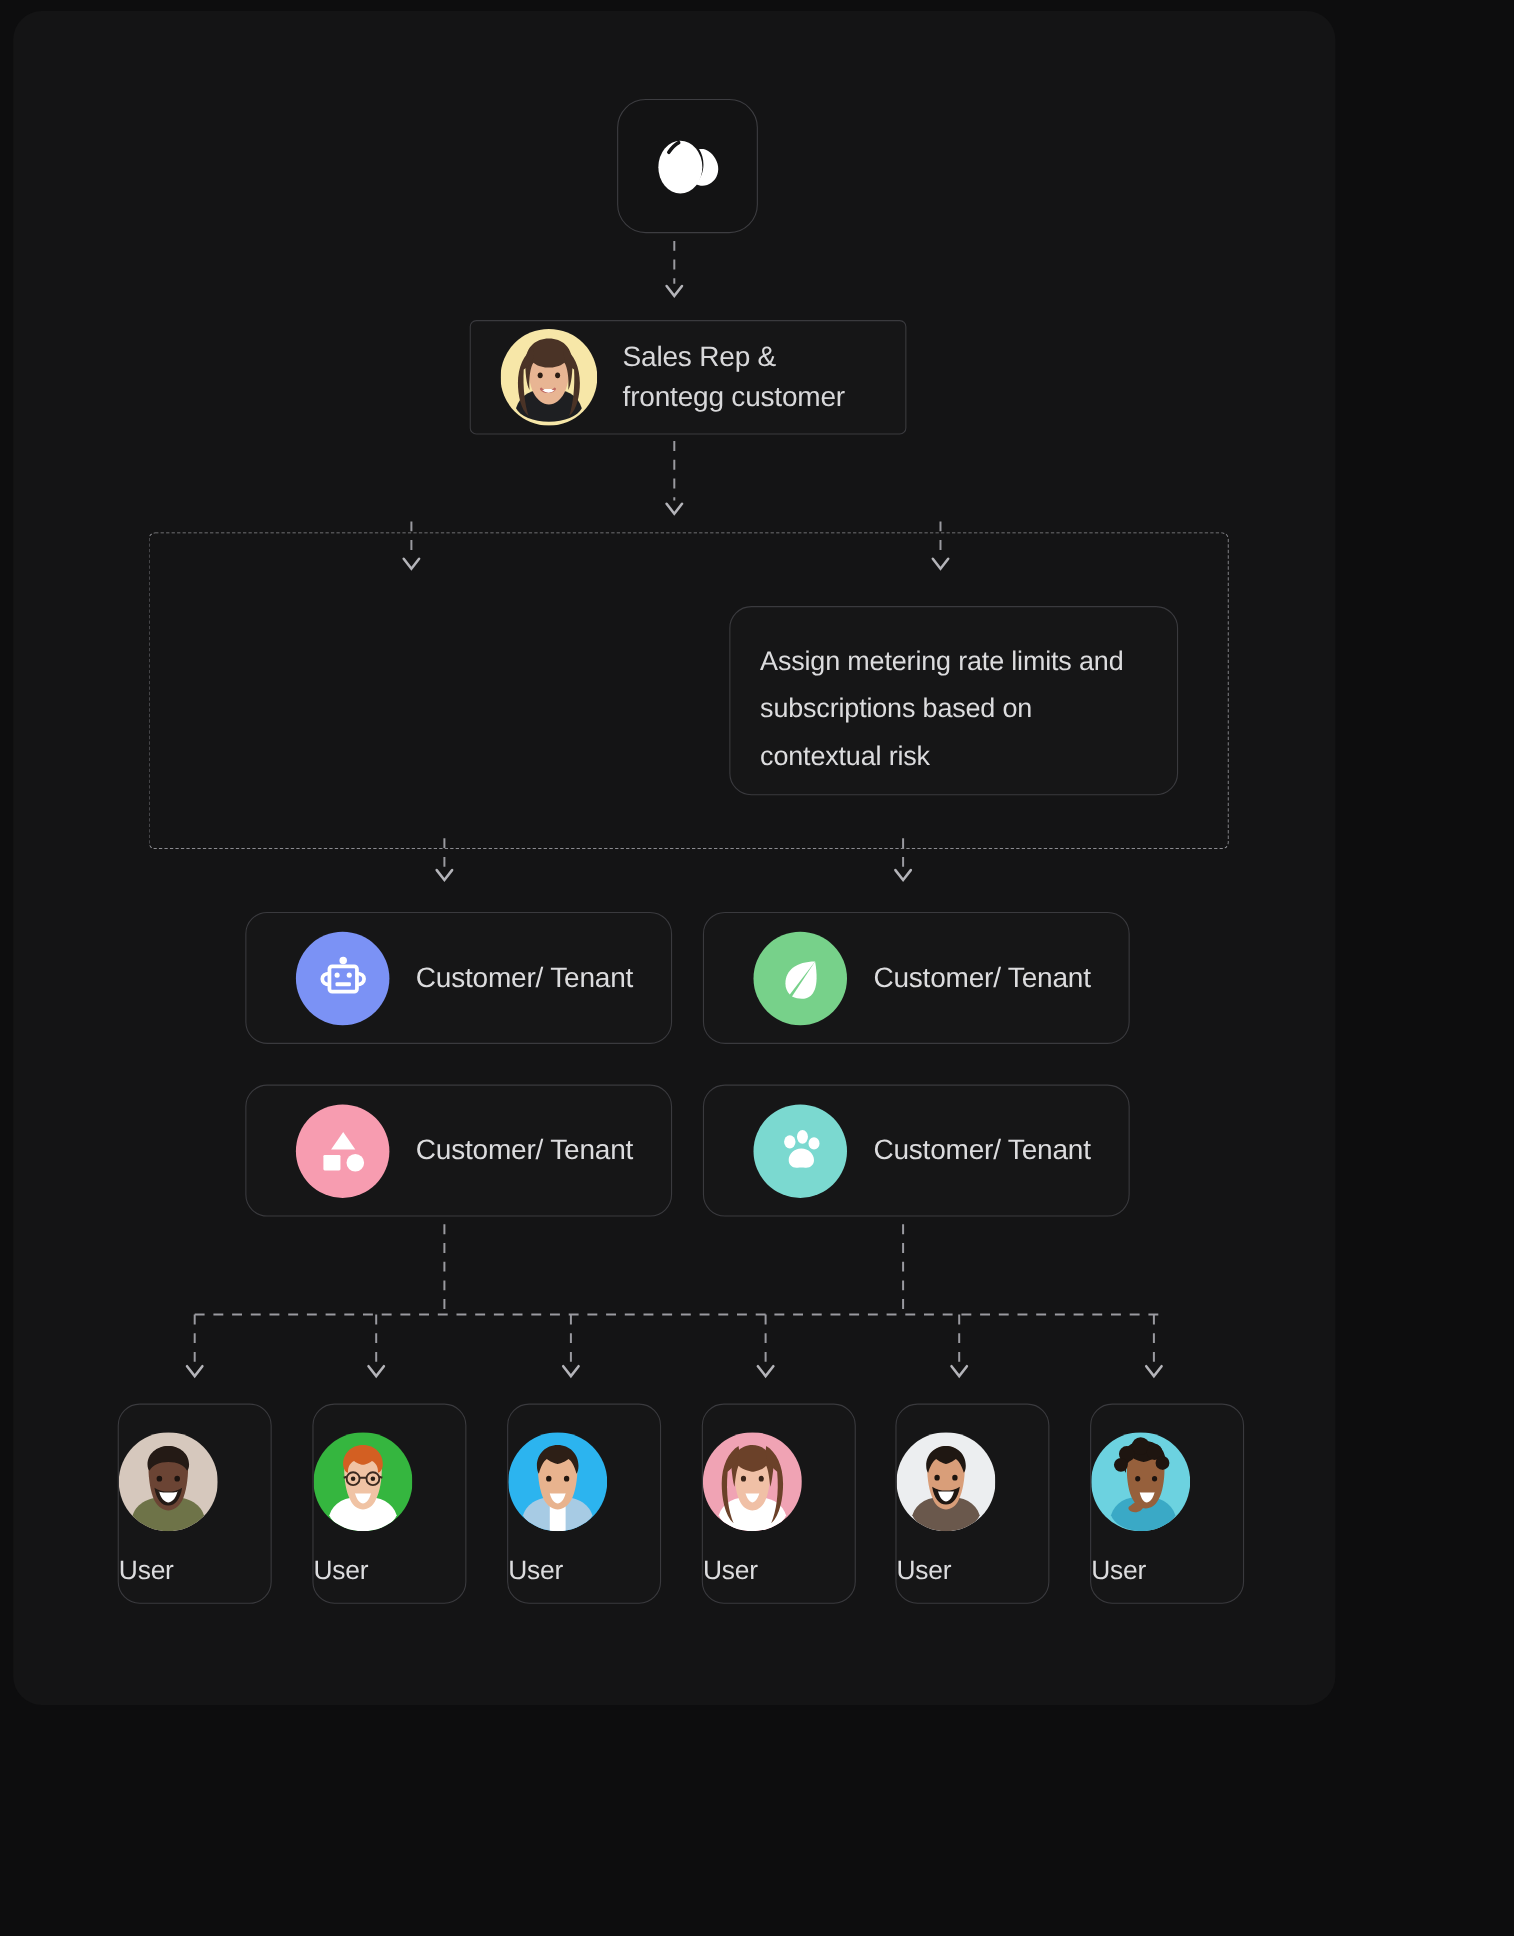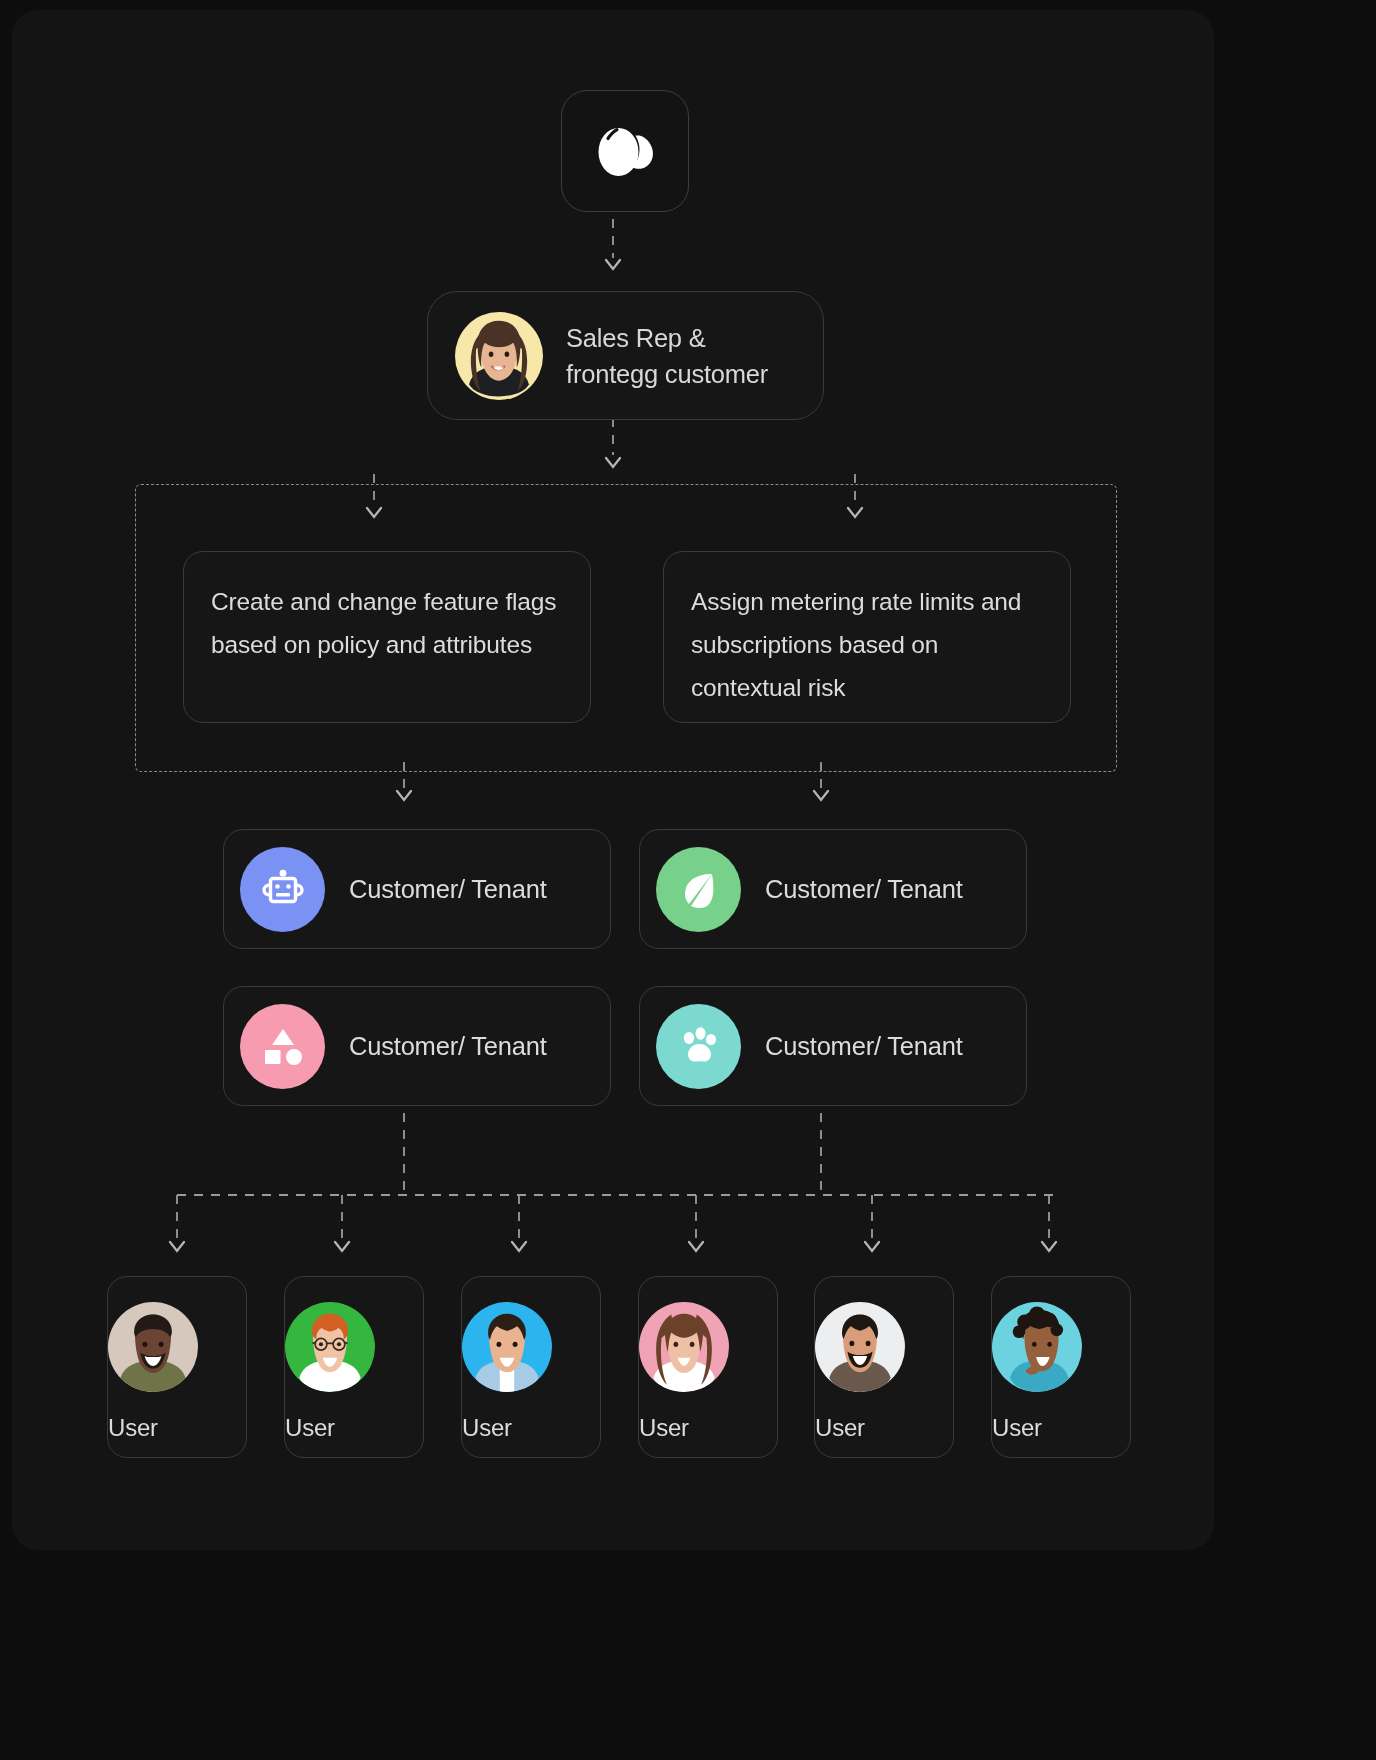--- a/index.html
+++ b/index.html
@@ -43,22 +43,22 @@
     border-radius: 26px;
     background: #131314;
     border: 1px solid #3d3d41;
     display: flex; align-items: center; justify-content: center;
   }
   #logo-tile svg { display: block; }
 
   
   #salesrep-card {
     left: 415px; top: 281px;
-    width: 397px; height: 129px;
-    border-radius: 30px;
+    width: 397px; height: 104px;
+    border-radius: 6px;
     display: flex; align-items: center;
     padding-left: 27px;
     gap: 23px;
   }
   .avatar {
     width: 88px; height: 88px;
     border-radius: 50%;
     overflow: hidden;
     flex: 0 0 auto;
     position: relative;
@@ -96,21 +96,21 @@
     font-size: 24.5px;
     line-height: 43px;
     color: #dcdcde;
     letter-spacing: -0.15px;
   }
 
   
   .tenant-card {
     width: 388px; height: 120px;
     display: flex; align-items: center;
-    padding-left: 16px;
+    padding-left: 45px;
     gap: 24px;
   }
   #tenant-card-0 { left: 211px;  top: 819px;  }
   #tenant-card-1 { left: 627px;  top: 819px;  }
   #tenant-card-2 { left: 211px;  top: 976px;  }
   #tenant-card-3 { left: 627px;  top: 976px;  }
 
   .tenant-icon {
     width: 85px; height: 85px;
     border-radius: 50%;
@@ -236,23 +236,20 @@
           <path d="M42 62c3 4 11 4 14 0" stroke="#c06a63" stroke-width="2.6" fill="#fff" stroke-linecap="round"></path>
           <path d="M43 63q7 6 13 0z" fill="#ffffff"></path>
         </svg>
       </div>
       <div id="salesrep-label">Sales Rep &amp;
 frontegg customer</div>
     </div>
 
     <div id="policy-group"></div>
 
-    <div class="card" id="policy-card-1">
-      <div class="policy-text">Create and change feature flags based on policy and attributes</div>
-    </div>
 
     <div class="card" id="policy-card-2">
       <div class="policy-text">Assign metering rate limits and subscriptions based on contextual risk</div>
     </div>
 
     <div class="card tenant-card" id="tenant-card-0">
       <div class="tenant-icon" style="background:#7b92f5">
         <svg width="46" height="40" viewBox="0 0 46 40" xmlns="http://www.w3.org/2000/svg" fill="none" stroke="#ffffff" stroke-width="3.4" stroke-linejoin="round">
           <circle cx="23" cy="4.2" r="3.4" fill="#ffffff" stroke="none"></circle>
           <rect x="10.5" y="9.5" width="25" height="23" rx="2.5"></rect>

